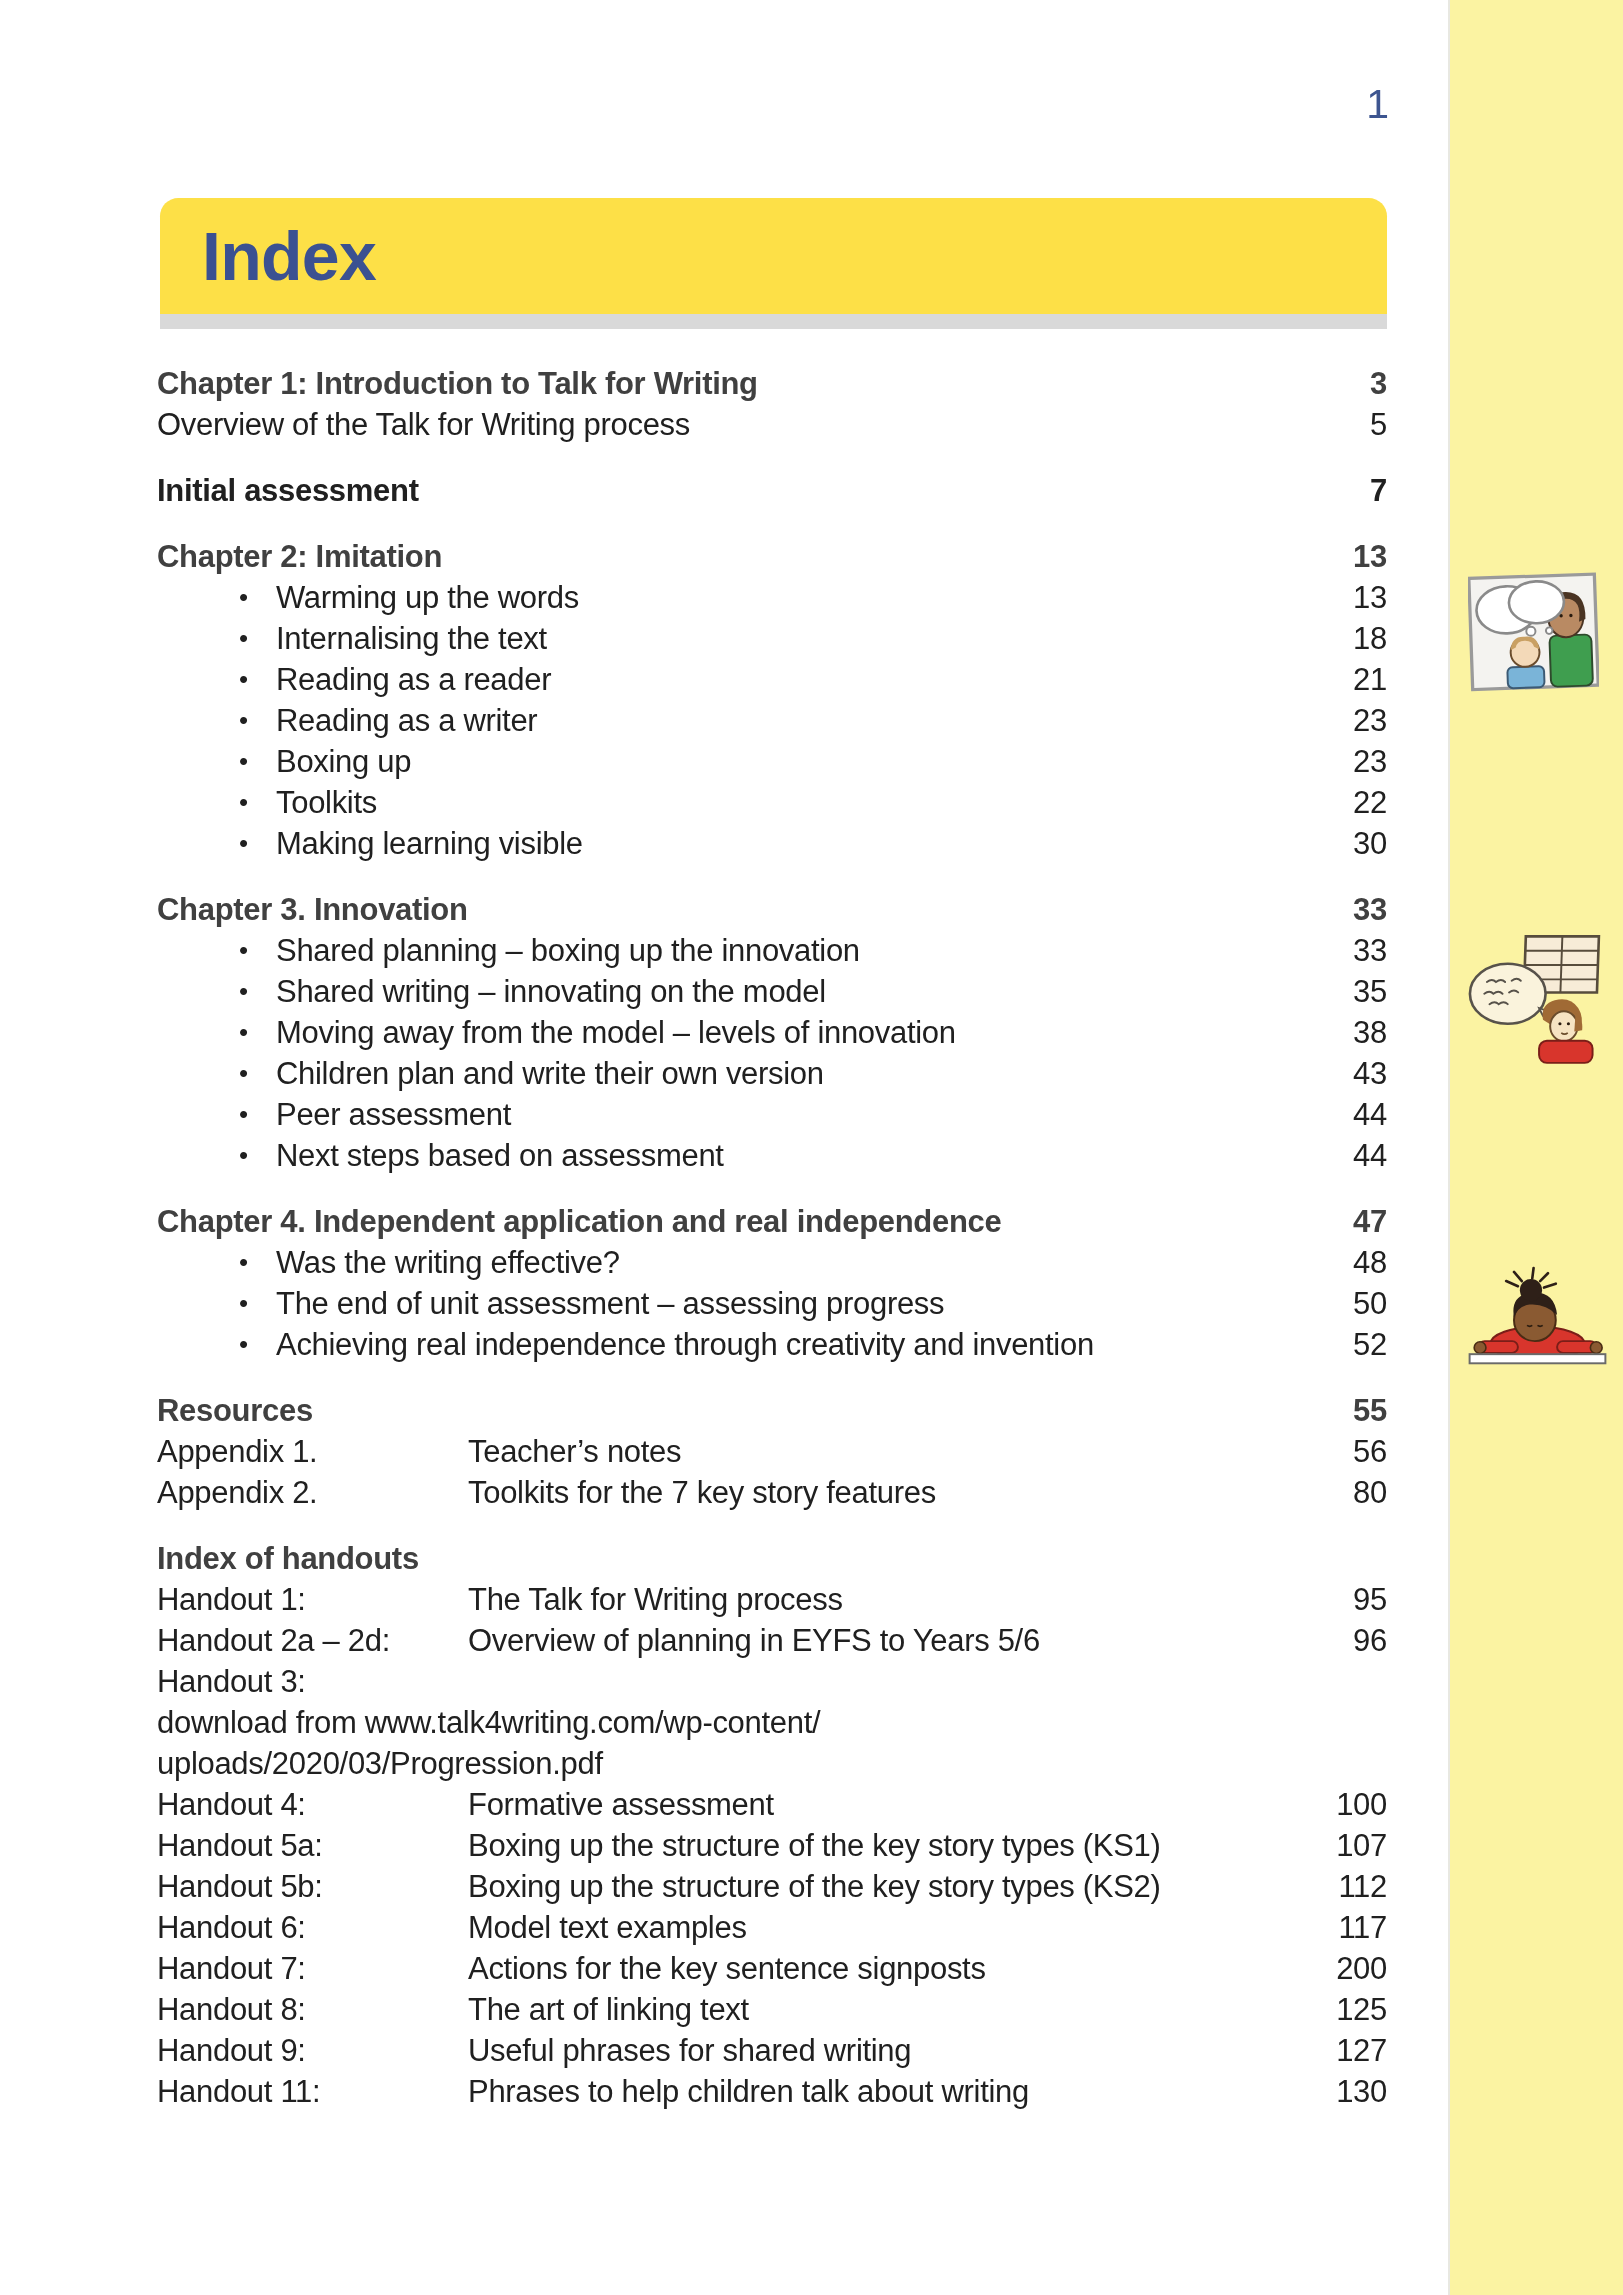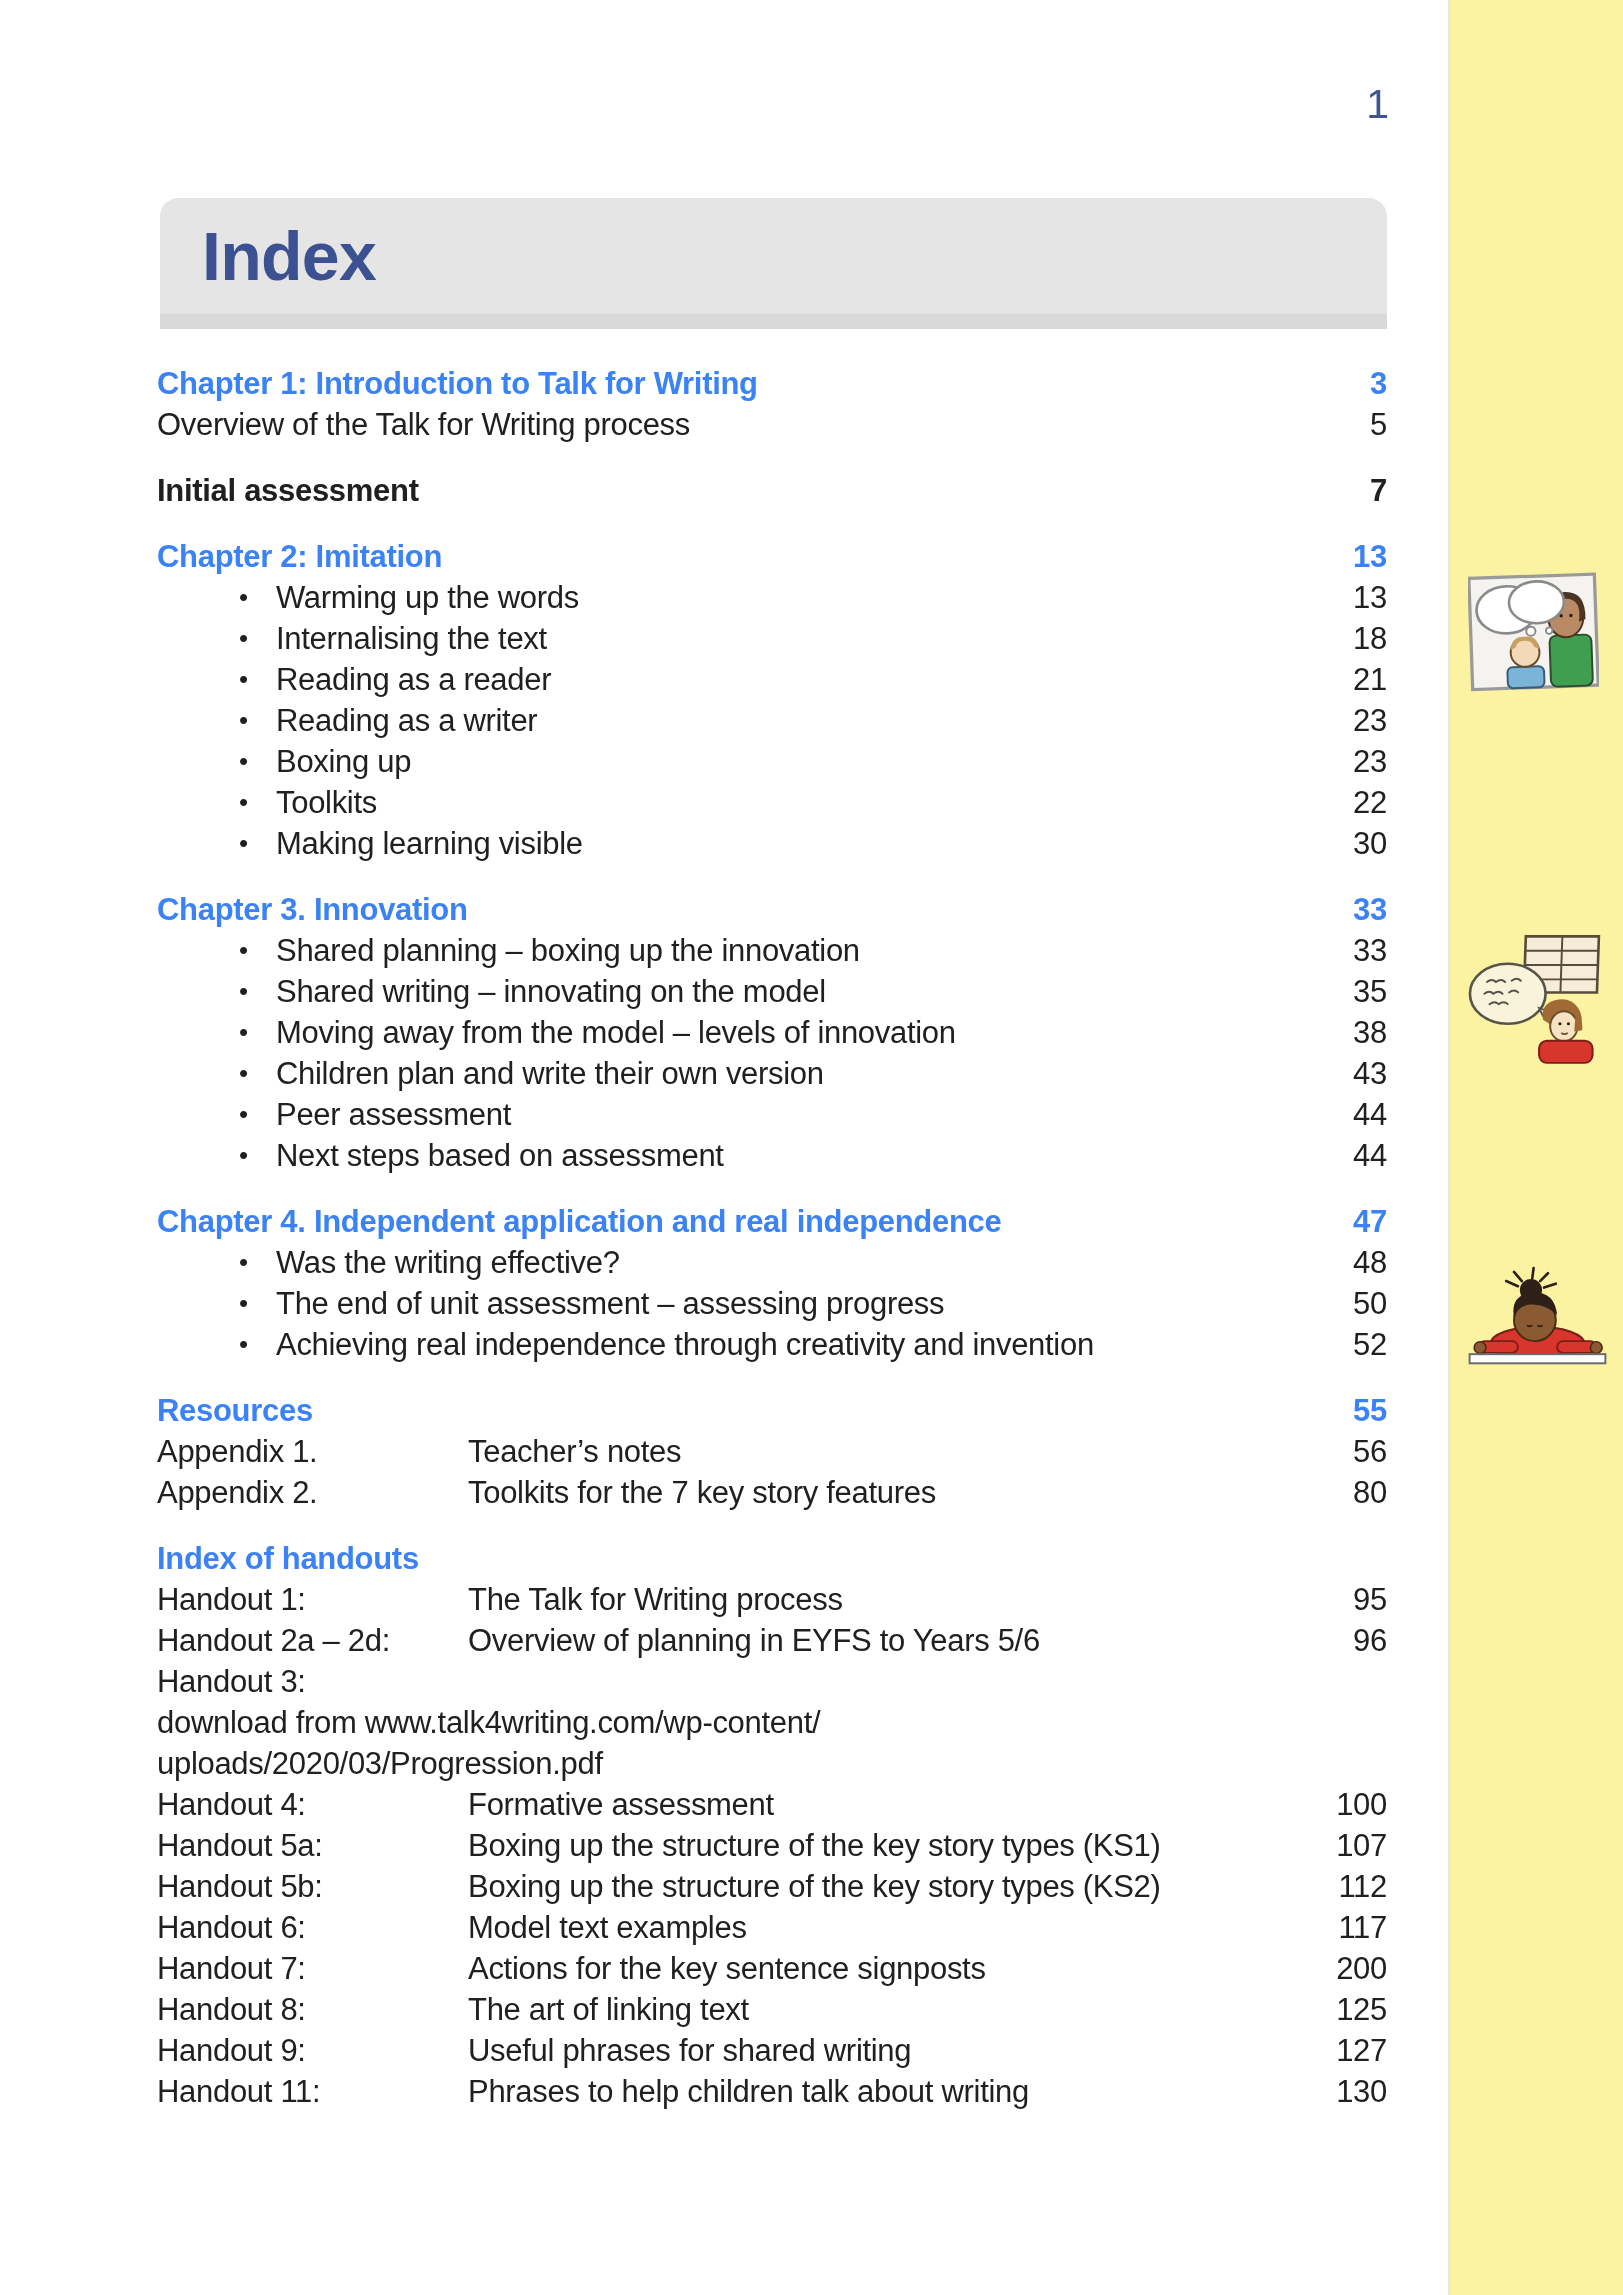--- a/index.html
+++ b/index.html
@@ -25,21 +25,21 @@
   .pagenum {
     position:absolute; top:84px; right:234px;
     font-size:41px; line-height:41px;
     color:#3D5590;
   }
 
   
   .header-box {
     position:absolute; left:160px; top:198px;
     width:1227px; height:116px;
-    background:#e5e5e5;
+    background:#fde047;
     border-radius:18.3px 18.3px 0 0;
     display:flex; align-items:center;
   }
   .header-box .title {
     padding-left:42px;
     font-size:68px; font-weight:bold;
     color:#3B5191; letter-spacing:-0.7px;
   }
   .gray-bar {
     position:absolute; left:160px; top:314px;
@@ -48,21 +48,21 @@
   }
 
   
   .toc {
     position:absolute; left:157px; top:363px; width:1230px;
     font-size:31px; letter-spacing:-0.3px;
   }
   .row { display:flex; line-height:41px; }
   .row .p { margin-left:auto; text-align:right; white-space:nowrap; }
   .g { margin-top:25px;font-weight:bold; }
-  .c { color:#3b82f6; font-weight:bold; }
+  .c { color:#404040; font-weight:bold; }
   .b { padding-left:82px; }
   .b .dot { width:37px; flex:none; font-size:26px; }
   .t .label, .tm .label { width:311px; flex:none; }
   .tm { align-items:flex-start;flex-direction:column; }
   .tm .desc { flex:none; }
   .tm .desc span { display:block; line-height:41px; }
 </style>
 </head>
 <body>
 

